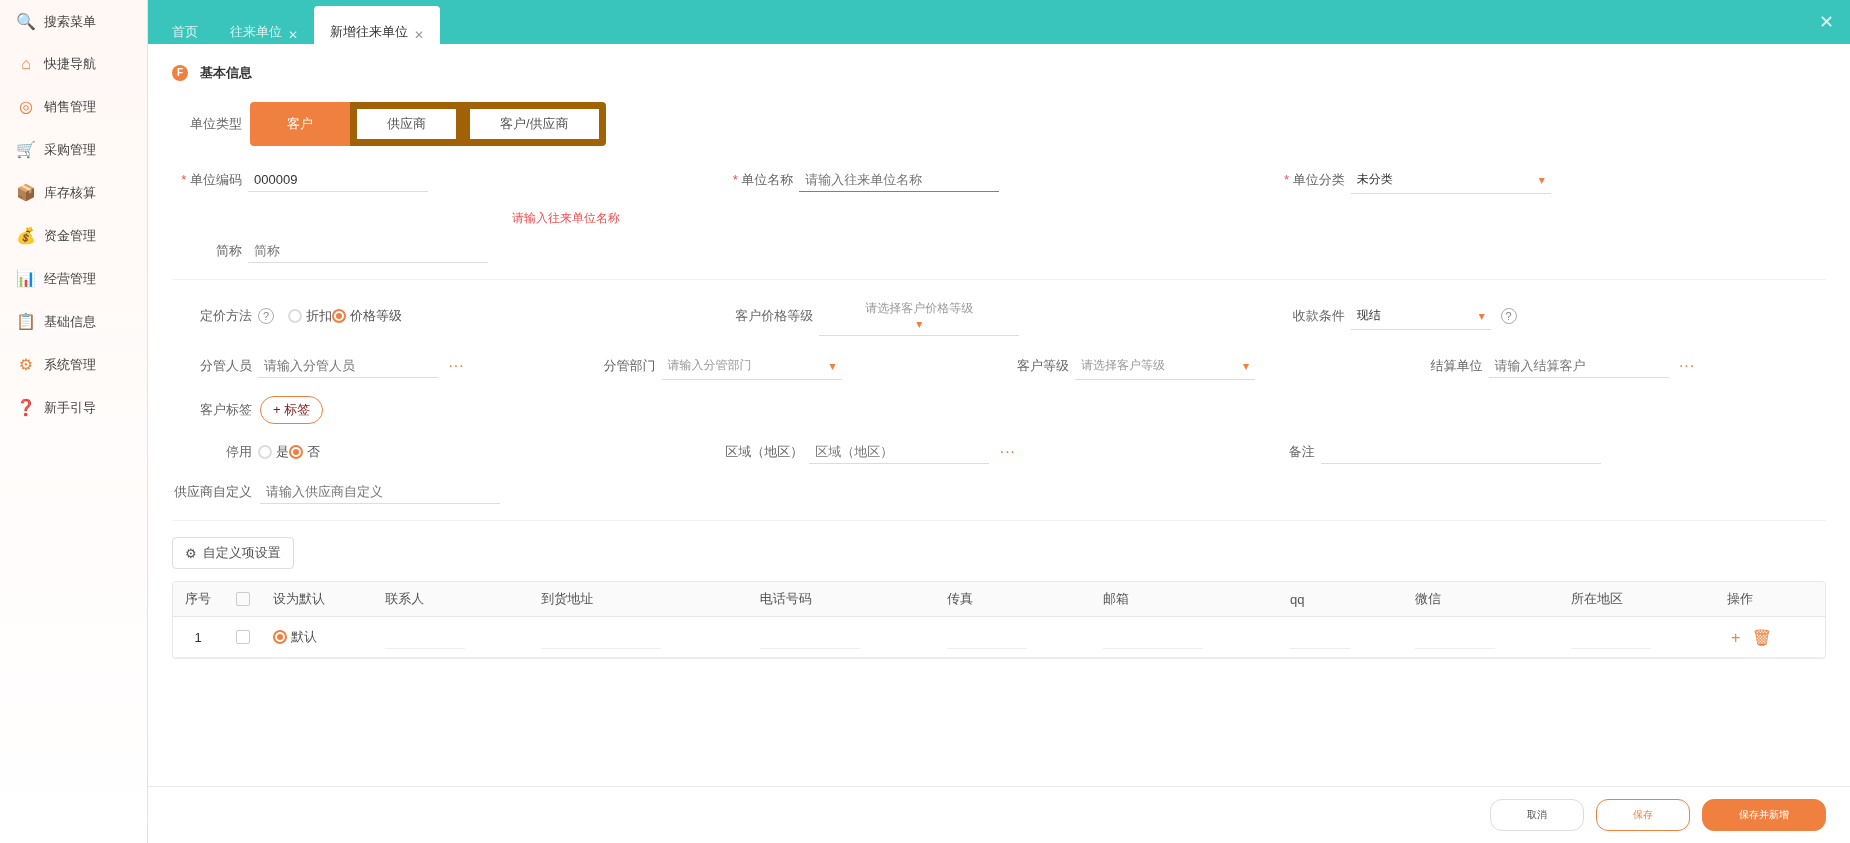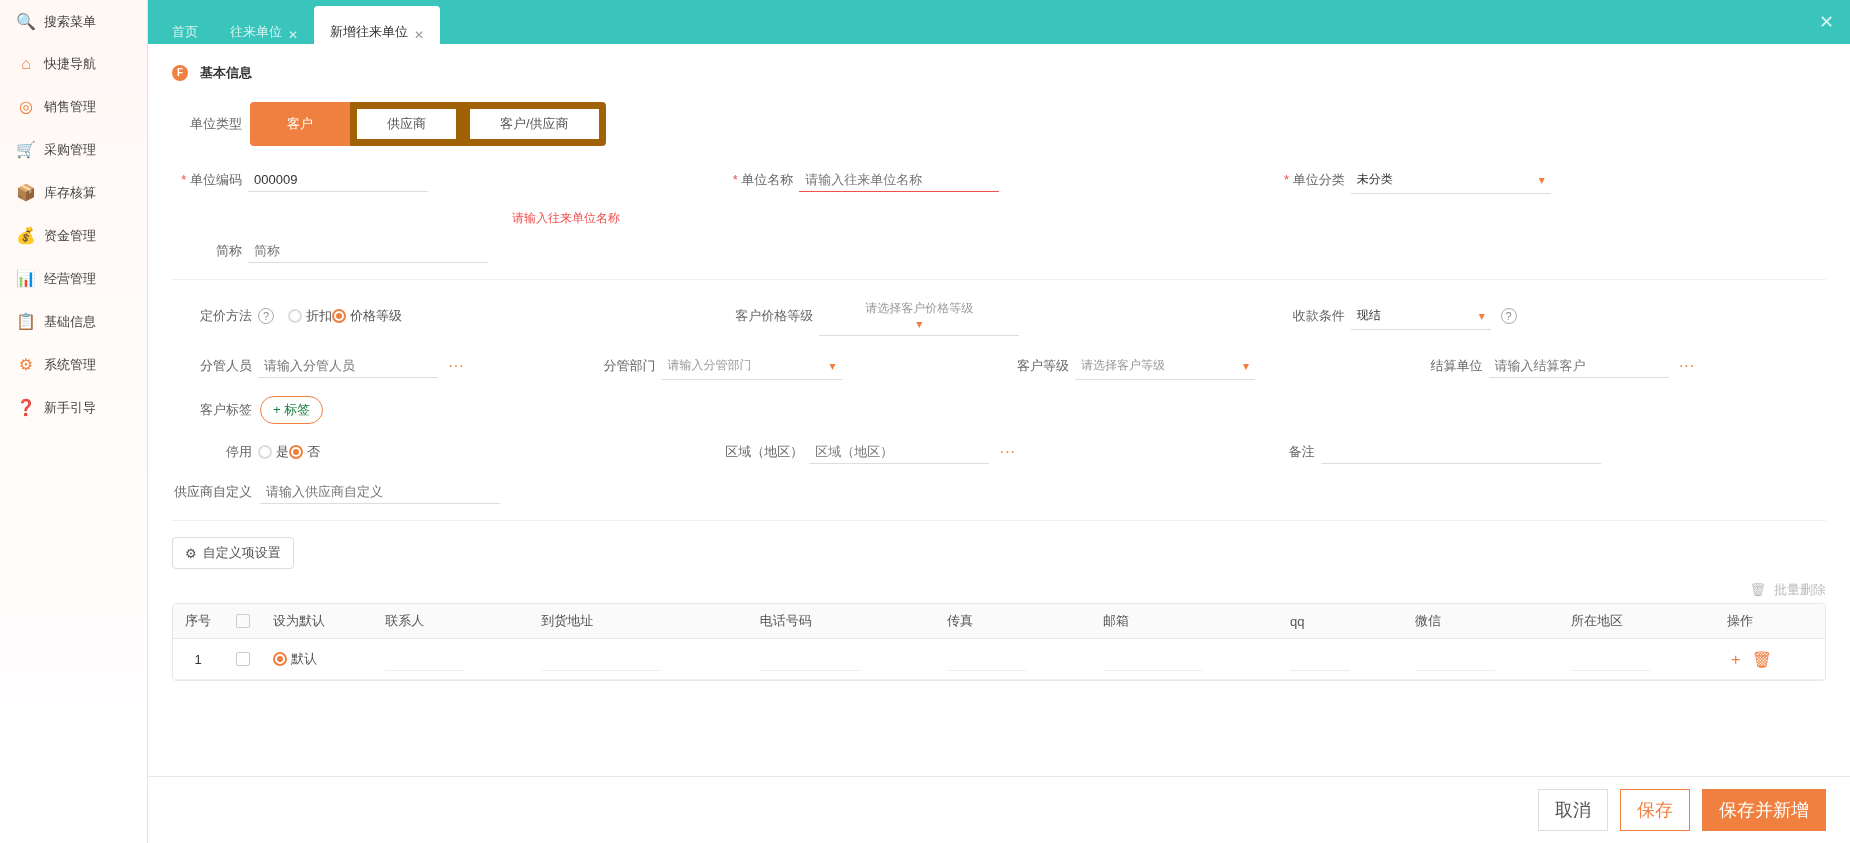--- a/index.html
+++ b/index.html
@@ -200,21 +200,21 @@
     }
 
     
     .tag-btn {
       display: inline-flex;
       align-items: center;
       gap: 4px;
       padding: 4px 12px;
       border: 1px solid #f08040;
       border-radius: 20px;
-      color: #15803d;
+      color: #7f1d1d;
       cursor: pointer;
       font-size: 13px;
       background: #fff;
     }
 
     
     .ellipsis-btn {
       color: #f08040;
       cursor: pointer;
       font-size: 16px;
@@ -328,24 +328,24 @@
       display: flex;
       justify-content: flex-end;
       align-items: center;
       padding: 12px 24px;
       border-top: 1px solid #e8e8e8;
       background: #fff;
       gap: 12px;
       flex-shrink: 0;
     }
     .btn {
-      padding: 8px 16px;
-      border-radius: 0;
-      cursor: pointer;
-      font-size: 18px;
+      padding: 8px 36px;
+      border-radius: 12px;
+      cursor: pointer;
+      font-size: 10px;
       border: 1px solid #ddd;
     }
     .btn-default {
       background: #fff;
       color: #555;
       border-color: #ddd;
     }
     .btn-primary {
       background: #fff;
       color: #f08040;
@@ -593,24 +593,20 @@
 
     <hr class="divider-row">
 
     
     <div class="custom-settings-btn">
       <span>⚙</span>
       <span>自定义项设置</span>
     </div>
 
     
-    <div class="batch-delete">
-      <span style="margin-right:4px;">🗑</span>
-      <span>批量删除</span>
-    </div>
 
     
     <div class="table-wrapper">
       <table class="data-table">
         <thead>
           <tr>
             <th>序号</th>
             <th>
                 <div class="checkbox-cell">
                   <div class="checkbox-box"></div>

